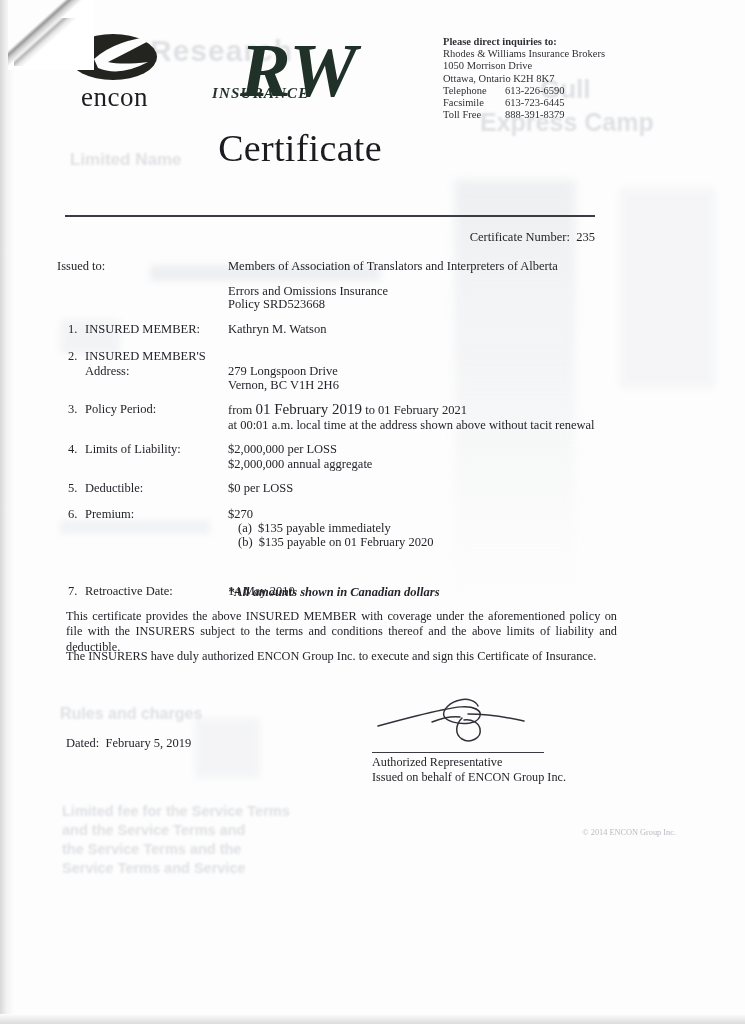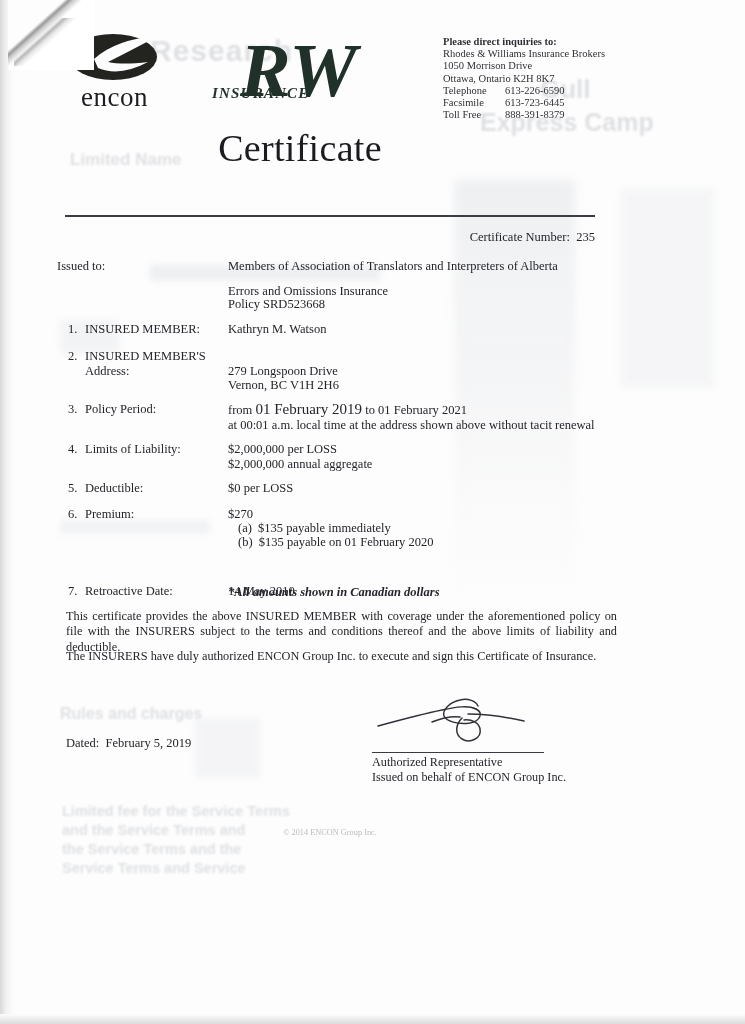--- a/index.html
+++ b/index.html
@@ -197,23 +197,23 @@
   }
   .sig-caption {
     font-size: 12.2px;
     line-height: 14.6px;
     color: #24242b;
     margin-top: 2px;
     white-space: pre;
   }
   .footer {
     position: absolute;
-    left: 0; top: 828px;
+    left: 16px; top: 828px;
     width: 660px;
-    text-align: center;
+    text-align: right;
     font-size: 8.3px;
     color: #b9bbc0;
     z-index: 10;
   }
 </style>
 </head>
 <body>
 
 <div class="page">
 

